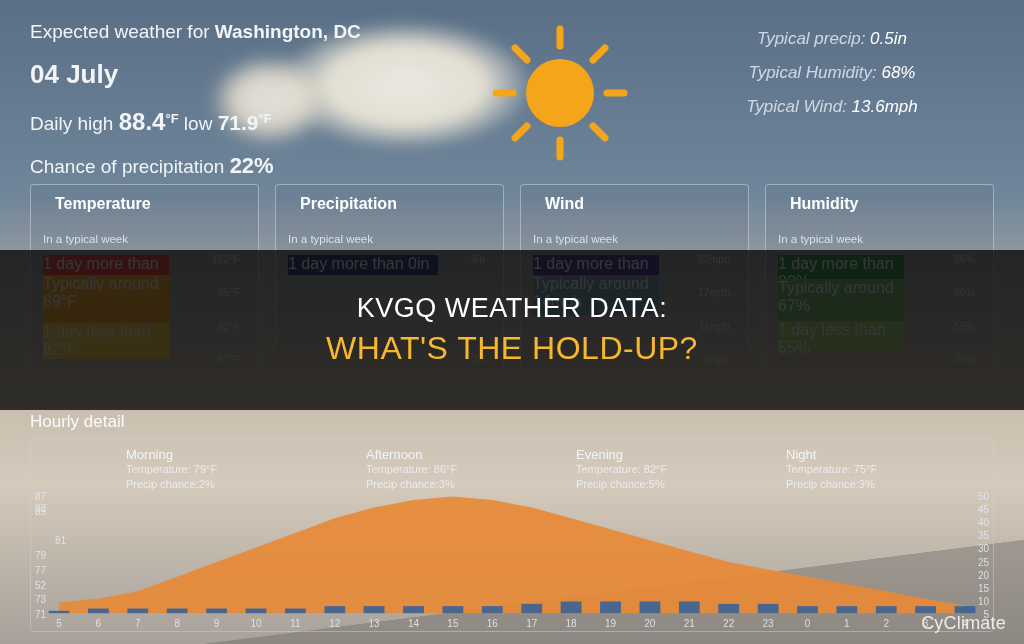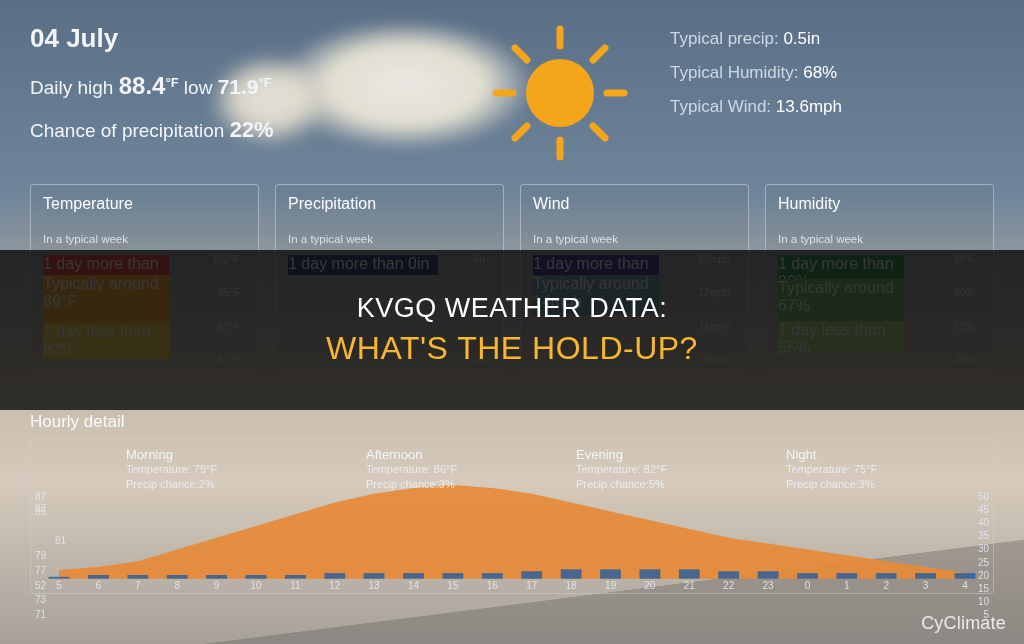--- a/index.html
+++ b/index.html
@@ -10,63 +10,66 @@
     position: relative;
     color: #f2f4f7;
   }
   .cloud { position:absolute; top:20px; left:275px; width:260px; height:130px; background:radial-gradient(closest-side,#f9f5ec 0%,#f0ead9 60%, rgba(240,234,217,0) 100%); border-radius:50%; filter:blur(6px); opacity:0.9;}
   .cloud2 { position:absolute; top:55px; left:210px; width:120px; height:90px; background:radial-gradient(closest-side,#f9f5ec 0%,#ece3d0 60%, rgba(236,227,208,0) 100%); border-radius:50%; filter:blur(8px); opacity:0.85;}
   .header { position:absolute; top:14px; left:30px; right:30px; display:flex; }
   .left-col { flex:0 0 420px; font-size:19px; line-height:1.9; }
   .left-col .bold { font-weight:700; }
   .small-deg { font-size:13px; vertical-align:super; }
   .sun-wrap { flex:0 0 220px; display:flex; justify-content:center; align-items:flex-start; padding-top:4px;}
-  .right-col { flex:1; text-align:left; font-size:17px; line-height:2.0; padding-top:8px; }
+  .right-col { flex:1; text-align:center; font-size:17px; line-height:2.0; padding-top:8px;font-style:italic; }
   .right-col .lab { color:#d9e2ec; opacity:0.9; font-weight:400; }
   .right-col .val { font-weight:400; color:#fff; }
 
   .cards { position:absolute; top:184px; left:30px; right:30px; display:flex; gap:16px; }
   .card {
     flex:1; border:1px solid rgba(230,230,230,0.45); border-radius:4px;
     padding:10px 12px 10px 12px; position:relative;
     background: rgba(30,30,30,0.04);
   }
-  .card h3 { font-size:16px; font-weight:400; color:#fcfdff; }
+  .card h3 { font-size:16px; font-weight:700; color:#fcfdff;margin-left:12px; }
   .card .sub { font-size:11.5px; color:rgba(235,240,245,0.85); margin-top:20px; }
   .bar-box { position:relative; height:104px; margin-top:10px; }
   
   .ax { position:absolute; right:6px; font-size:10.5px; color:rgba(225,232,238,0.9); }
 
   .hourly { position:absolute; left:30px; right:30px; top:412px; }
   .overlay { position:absolute; top:250px; left:0; right:0; height:160px; background:rgba(12,12,12,0.82); display:flex; flex-direction:column; align-items:center; justify-content:center; }
   .overlay .l1 { color:#fff; font-size:27px; letter-spacing:0.5px; font-weight:400;text-align:center; }
   .overlay .l2 { color:#f7b72f; font-size:32px; font-weight:400; margin-top:6px; letter-spacing:0.5px;}
   .brand { position:absolute; right:18px; bottom:10px; color:#f0f0f0; font-size:18px; letter-spacing:0.2px; opacity:0.95;}
 
   .hourly h3 { font-size:17px; font-weight:400; color:#f9fbfc; margin-bottom:6px; }
-  .hourly-box { border:1px solid rgba(210,210,210,0.45); border-radius:4px; height:156px; position:relative; background:rgba(255,255,255,0.0);}
+  .hourly-box { border:1px solid rgba(210,210,210,0.45); border-radius:4px; height:194px; position:relative; background:rgba(255,255,255,0.0);}
   svg.hourly-svg { position:absolute; inset:0; width:100%; height:100%; }
   .period { position:absolute; top:8px; font-size:12px; color:#f3f6f8; }
   .period .ph { font-size:11px; color:rgba(235,240,245,0.92); line-height:1.35; }
   .ylab-l { position:absolute; left:4px; font-size:10px; color:rgba(225,232,238,0.9);}
   .ylab-r { position:absolute; right:4px; font-size:10px; color:rgba(225,232,238,0.9);}
   .xlab { position:absolute; bottom:2px; font-size:10px; color:rgba(225,232,238,0.9); transform:translateX(-50%);}
 
   .roofline { position:absolute; bottom:0; left:0; width:1024px; height:130px; background:linear-gradient(to top left, rgba(90,88,86,0.35) 0%, rgba(90,88,86,0.35) 40%, transparent 40.2%);}
 </style>
 </head>
 <body>
 
 <div class="bg">
   <div class="cloud"></div>
   <div class="cloud2"></div>
   <div class="roofline"></div>
 
   <div class="header">
     <div class="left-col">
+      <div>
+        <span>Expected weather for </span><span class="bold">Washington, DC</span>
+      </div>
       <div class="bold" style="font-size:26px;">04 July</div>
       <div>
         <span>Daily high </span><span class="bold" style="font-size:24px">88.4</span><span class="bold small-deg">°F</span>
         <span>  low </span><span class="bold" style="font-size:21px">71.9</span><span class="bold small-deg">°F</span>
       </div>
       <div>
         <span>Chance of precipitation </span><span class="bold" style="font-size:22px">22%</span>
       </div>
     </div>
 

